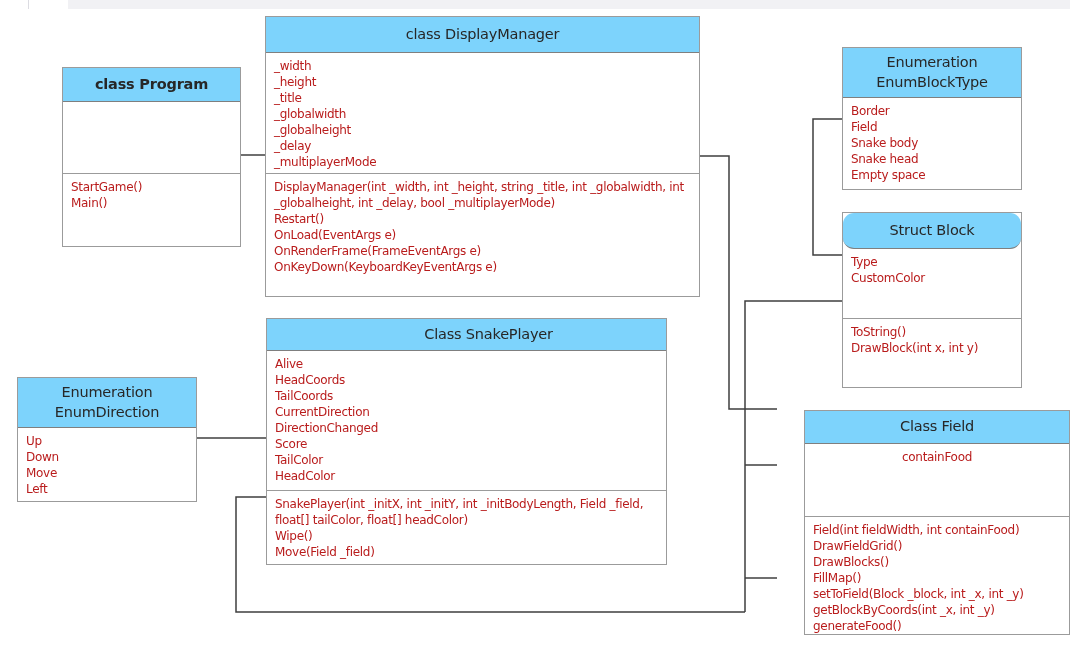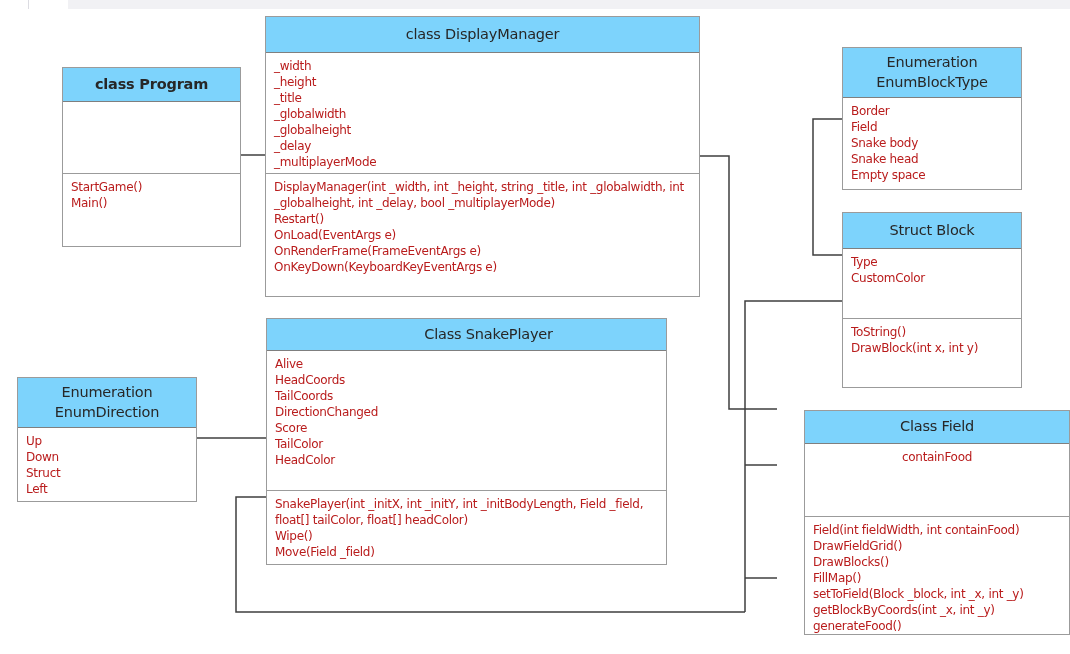--- a/index.html
+++ b/index.html
@@ -85,62 +85,63 @@
     <div class="uml-section grow">
       <div class="line">Border</div>
       <div class="line">Field</div>
       <div class="line">Snake body</div>
       <div class="line">Snake head</div>
       <div class="line">Empty space</div>
     </div>
   </div>
 
   <div class="uml-box" style="left:842px;top:212px;width:180px;height:176px;">
-    <div class="uml-title" style="height:35px;">
+    <div class="uml-title" style="height:35px;border-radius:11px;">
       <div>Struct Block</div>
     </div>
     <div class="uml-section" style="height:69px;">
       <div class="line">Type</div>
       <div class="line">CustomColor</div>
     </div>
     <div class="uml-section divided grow">
       <div class="line">ToString()</div>
       <div class="line">DrawBlock(int x, int y)</div>
     </div>
   </div>
 
   <div class="uml-box" style="left:266px;top:318px;width:401px;height:247px;">
     <div class="uml-title" style="height:31px;padding-left:44px;">
       <div>Class SnakePlayer</div>
     </div>
     <div class="uml-section" style="height:139px;">
       <div class="line">Alive</div>
       <div class="line">HeadCoords</div>
       <div class="line">TailCoords</div>
+      <div class="line">CurrentDirection</div>
       <div class="line">DirectionChanged</div>
       <div class="line">Score</div>
       <div class="line">TailColor</div>
       <div class="line">HeadColor</div>
     </div>
     <div class="uml-section divided grow">
       <div class="line">SnakePlayer(int _initX, int _initY, int _initBodyLength, Field _field, float[] tailColor, float[] headColor)</div>
       <div class="line">Wipe()</div>
       <div class="line">Move(Field _field)</div>
     </div>
   </div>
 
   <div class="uml-box" style="left:17px;top:377px;width:180px;height:125px;">
     <div class="uml-title" style="height:49px;">
       <div>Enumeration</div>
       <div>EnumDirection</div>
     </div>
     <div class="uml-section grow">
       <div class="line">Up</div>
       <div class="line">Down</div>
-      <div class="line">Struct</div>
+      <div class="line">Move</div>
       <div class="line">Left</div>
     </div>
   </div>
 
   <div class="uml-box" style="left:804px;top:410px;width:266px;height:225px;">
     <div class="uml-title" style="height:32px;">
       <div>Class Field</div>
     </div>
     <div class="uml-section" style="height:72px;text-align:center;">
       <div class="line">containFood</div>

